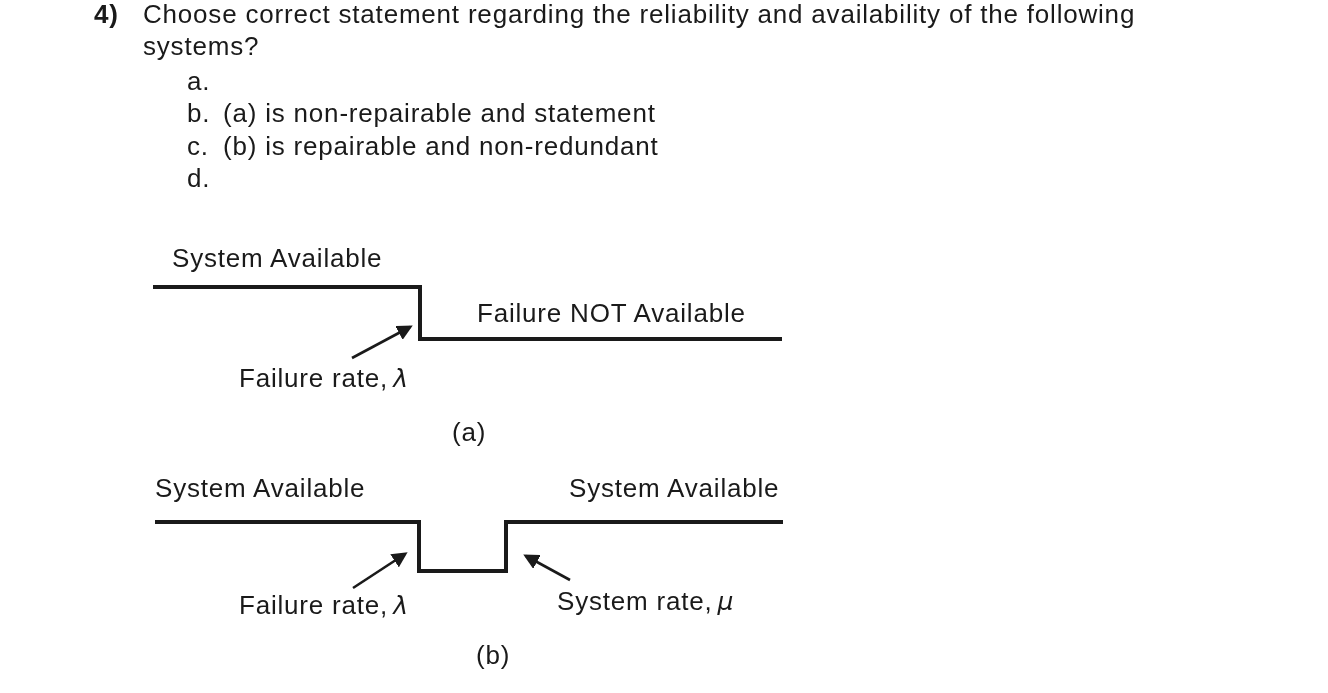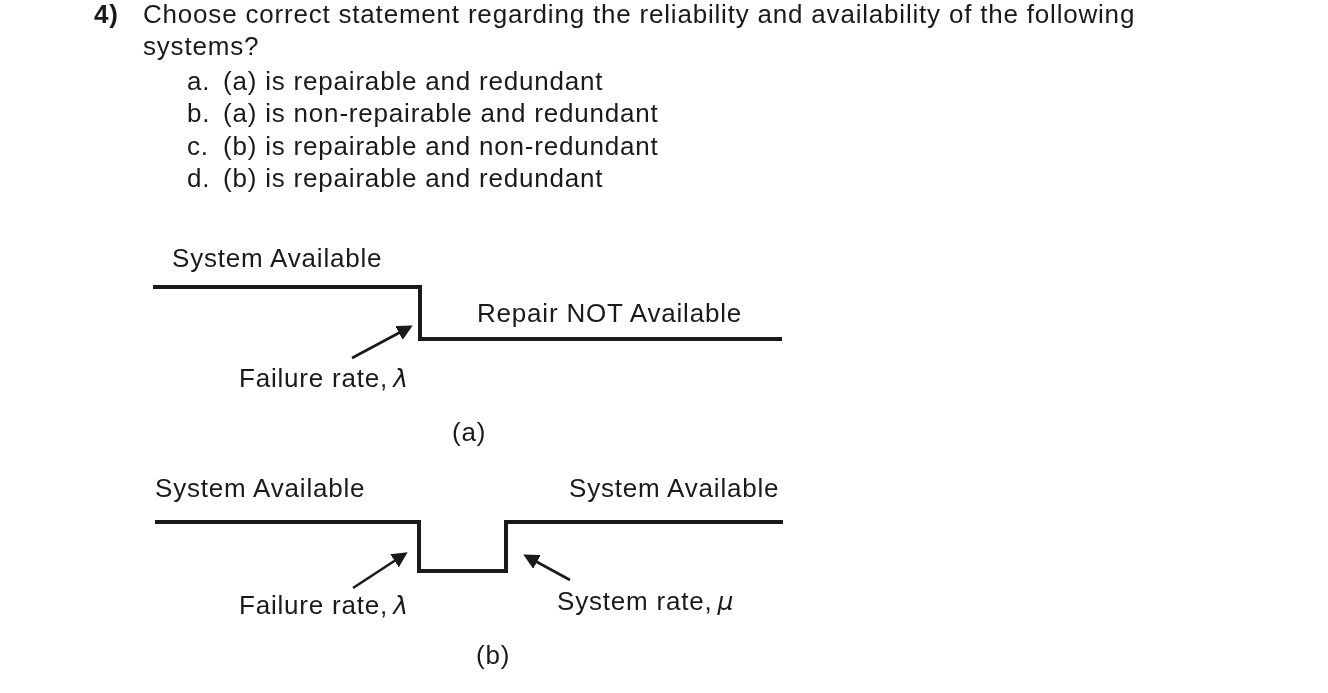--- a/index.html
+++ b/index.html
@@ -47,44 +47,42 @@
       </marker>
     </defs>
   </svg>
 
   <div class="txt bold qnum">4)</div>
   <div class="txt wrap qtext">Choose correct statement regarding the reliability and availability of the following systems?</div>
 
   <div class="options">
     <div class="opt-row txt" style="position:static">
       <span class="opt-letter">a.</span>
-      <span>(a) is repairable and redundant</span>
     </div>
     <div class="opt-row txt" style="position:static">
       <span class="opt-letter">b.</span>
-      <span>(a) is non-repairable and redundant</span>
+      <span>(a) is non-repairable and statement</span>
     </div>
     <div class="opt-row txt" style="position:static">
       <span class="opt-letter">c.</span>
       <span>(b) is repairable and non-redundant</span>
     </div>
     <div class="opt-row txt" style="position:static">
       <span class="opt-letter">d.</span>
-      <span>(b) is repairable and redundant</span>
     </div>
   </div>
 
   <div>
     <div class="txt" style="left:172px; top:242px">System Available</div>
 
     <div class="hline" style="left:153px; top:285px; width:269px; height:4px"></div>
     <div class="vline" style="left:418px; top:285px; width:4px; height:55px"></div>
     <div class="hline" style="left:418px; top:337px; width:364px; height:4px"></div>
 
-    <div class="txt" style="left:477px; top:297px">Repair NOT Available</div>
+    <div class="txt" style="left:477px; top:297px">Failure NOT Available</div>
 
     <svg class="arrow" style="left:344px; top:316px" width="80" height="50">
       <line x1="8" y1="42" x2="66" y2="11" marker-end="url(#arrowhead)"></line>
     </svg>
 
     <div class="txt" style="left:239px; top:362px"><span>Failure rate,</span><span class="sym">λ</span></div>
 
     <div class="txt" style="left:452px; top:416px">(a)</div>
   </div>
 

